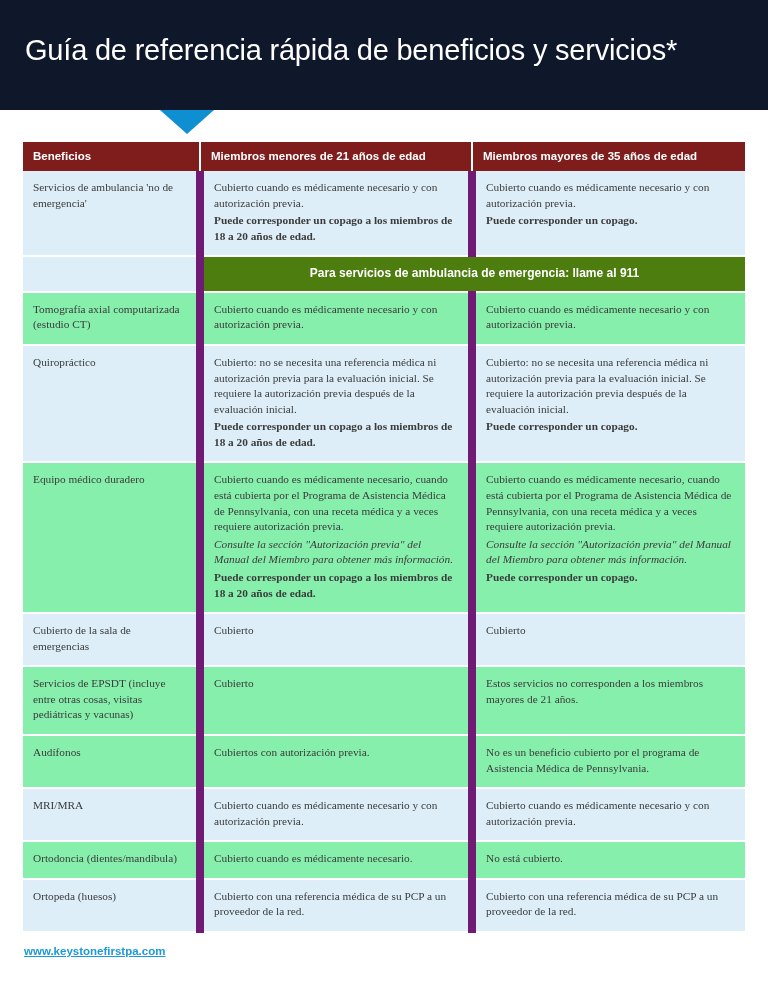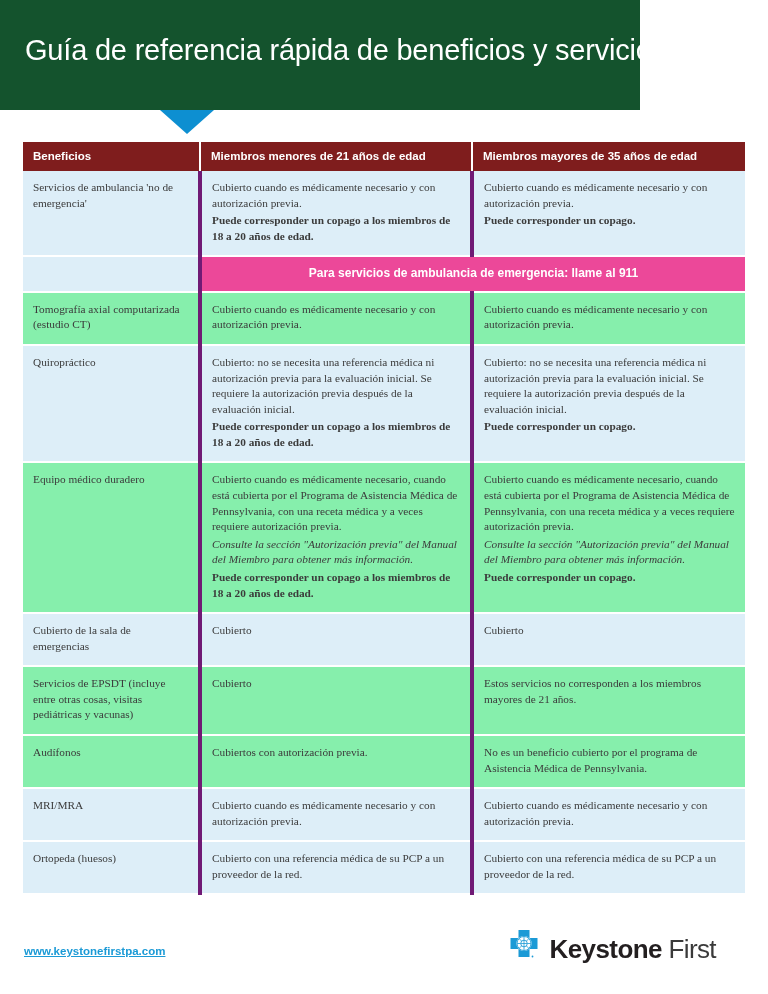--- a/index.html
+++ b/index.html
@@ -10,23 +10,23 @@
     width: 768px;
     height: 994px;
     background: #ffffff;
     font-family: "Liberation Serif", serif;
     overflow: hidden;
   }
 
   
   .header-banner {
     position: relative;
-    width: 640px;
+    width: 768px;
     height: 110px;
-    background: #14532d;
+    background: #0f172a;
   }
   .header-title {
     position: absolute;
     left: 25px;
     top: 34px;
     font-family: "Liberation Sans", sans-serif;
     font-size: 29px;
     font-weight: 300;
     color: #ffffff;
     letter-spacing: -0.2px;
@@ -71,41 +71,41 @@
     vertical-align: middle;
   }
   table.benefits th:last-child { border-right: none; }
 
   table.benefits td {
     vertical-align: top;
     padding: 9px 10px 11px 10px;
     font-size: 11.3px;
     line-height: 1.38;
     color: #3b3b3b;
-    border-right: 4px solid #701a75;
+    border-right: 8px solid #701a75;
     border-bottom: 2px solid #ffffff;
   }
   table.benefits td:last-child { border-right: none; }
 
   tr.band-blue td { background: #ddeef8; }
   tr.band-gray td { background: #86efac; }
 
   td.benefit-name { color: #3b3b3b; }
 
   .bold-note { font-weight: bold; display: block; margin-top: 2px; }
   .italic-note { font-style: italic; display: block; margin-top: 2px; }
   .plain-line { display: block; }
 
   
   tr.emergency-row td.spacer-cell {
     background: #ddeef8;
     border-bottom: 2px solid #ffffff;
   }
   tr.emergency-row td.callout-cell {
-    background: #ec4899;
+    background: #4d7c0f;
     color: #ffffff;
     font-family: "Liberation Sans", sans-serif;
     font-size: 12px;
     font-weight: bold;
     text-align: center;
     padding: 8px 10px 9px 10px;
     border-right: none;
     border-bottom: 2px solid #ffffff;
   }
 
@@ -249,44 +249,37 @@
         </tr>
         <tr class="band-blue">
           <td class="benefit-name">MRI/MRA</td>
           <td>
             <span class="plain-line">Cubierto cuando es médicamente necesario y con autorización previa.</span>
           </td>
           <td>
             <span class="plain-line">Cubierto cuando es médicamente necesario y con autorización previa.</span>
           </td>
         </tr>
+        <tr class="band-gray">
+          <td class="benefit-name">Ortodoncia (dientes/mandíbula)</td>
+          <td>
+            <span class="plain-line">Cubierto cuando es médicamente necesario.</span>
+          </td>
+          <td>
+            <span class="plain-line">No está cubierto.</span>
+          </td>
+        </tr>
         <tr class="band-blue">
           <td class="benefit-name">Ortopeda (huesos)</td>
           <td>
             <span class="plain-line">Cubierto con una referencia médica de su PCP a un proveedor de la red.</span>
           </td>
           <td>
             <span class="plain-line">Cubierto con una referencia médica de su PCP a un proveedor de la red.</span>
           </td>
         </tr>
       </tbody>
   </table>
 </div>
 
 <div class="footer">
   <a class="footer-url" href="#">www.keystonefirstpa.com</a>
-  <div class="brand">
-    <div class="brand-mark">
-      <svg width="34" height="38" viewBox="0 0 34 38" xmlns="http://www.w3.org/2000/svg">
-        <path d="M11.5 0 h11 v8 h8 v11 h-8 v8 h-11 v-8 h-8 v-11 h8 z" fill="#1b9ad6"></path>
-        <circle cx="17" cy="13.5" r="7.6" fill="#ffffff"></circle>
-        <circle cx="17" cy="13.5" r="7.0" fill="none" stroke="#1b9ad6" stroke-width="0.9"></circle>
-        <path d="M17 6.6 v13.8 M10.1 13.5 h13.8 M12.1 8.6 L21.9 18.4 M21.9 8.6 L12.1 18.4" stroke="#1b9ad6" stroke-width="0.8" fill="none"></path>
-        <circle cx="17" cy="13.5" r="3.3" fill="#ffffff" stroke="#1b9ad6" stroke-width="0.9"></circle>
-        <path d="M17 10.4 v6.2 M14 13.5 h6" stroke="#1b9ad6" stroke-width="0.8"></path>
-        <circle cx="25.5" cy="26.5" r="0.9" fill="#1b9ad6"></circle>
-      </svg>
-    </div>
-    <div class="brand-wordmark">
-      <span class="w-bold">Keystone</span><span>&nbsp;</span><span class="w-light">First</span>
-    </div>
-  </div>
 </div>
 
 </body></html>

